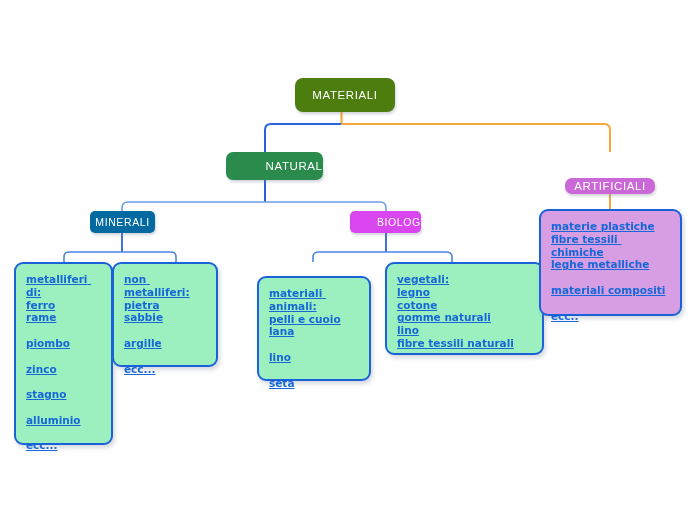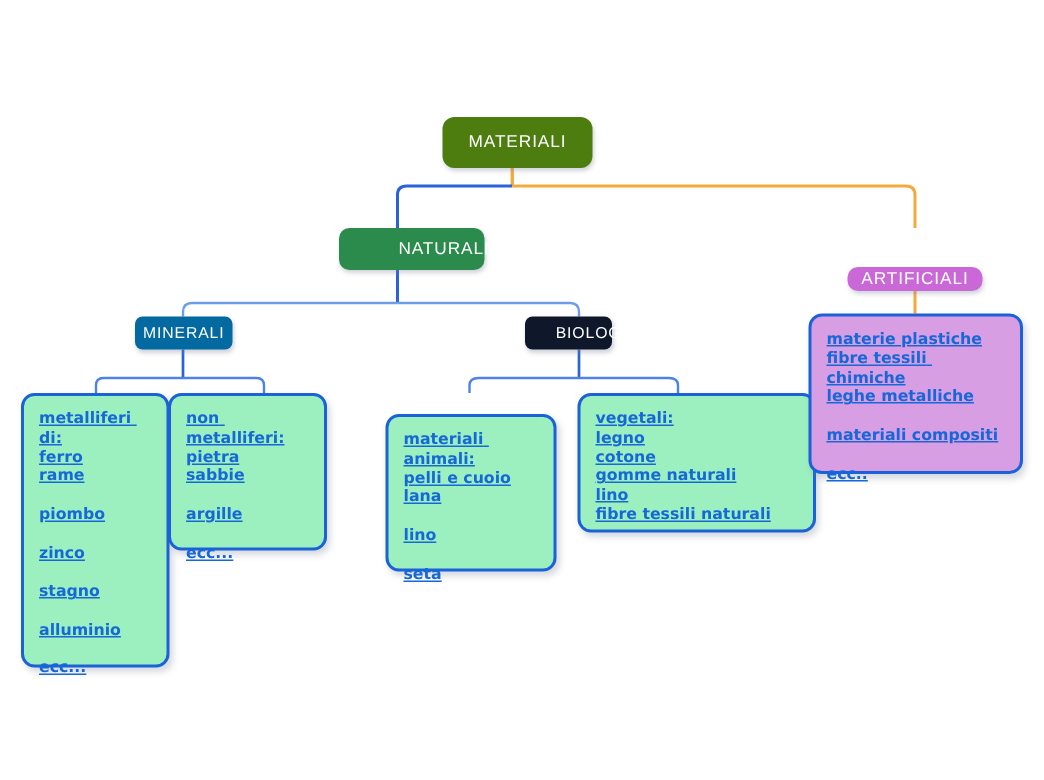--- a/index.html
+++ b/index.html
@@ -70,22 +70,22 @@
   }
   #node-minerali {
     left: 90px;  top: 211px;
     width: 65px;  height: 22px;
     background: #0369a1;
     border-radius: 5px;
     box-shadow: 1px 2px 3px rgba(120,130,150,0.35);
   }
   #node-biologici {
     left: 350px; top: 211px;
-    width: 58px;  height: 22px;
-    background: #0f172a;
+    width: 71px;  height: 22px;
+    background: #d946ef;
     border-radius: 5px;
     box-shadow: 1px 2px 3px rgba(120,130,150,0.35);
     padding-left: 42px;
   }
   .pill#node-minerali .pill-label,
   .pill#node-biologici .pill-label {
     font-size: 10.5px;
   }
   
   .leafbox {

